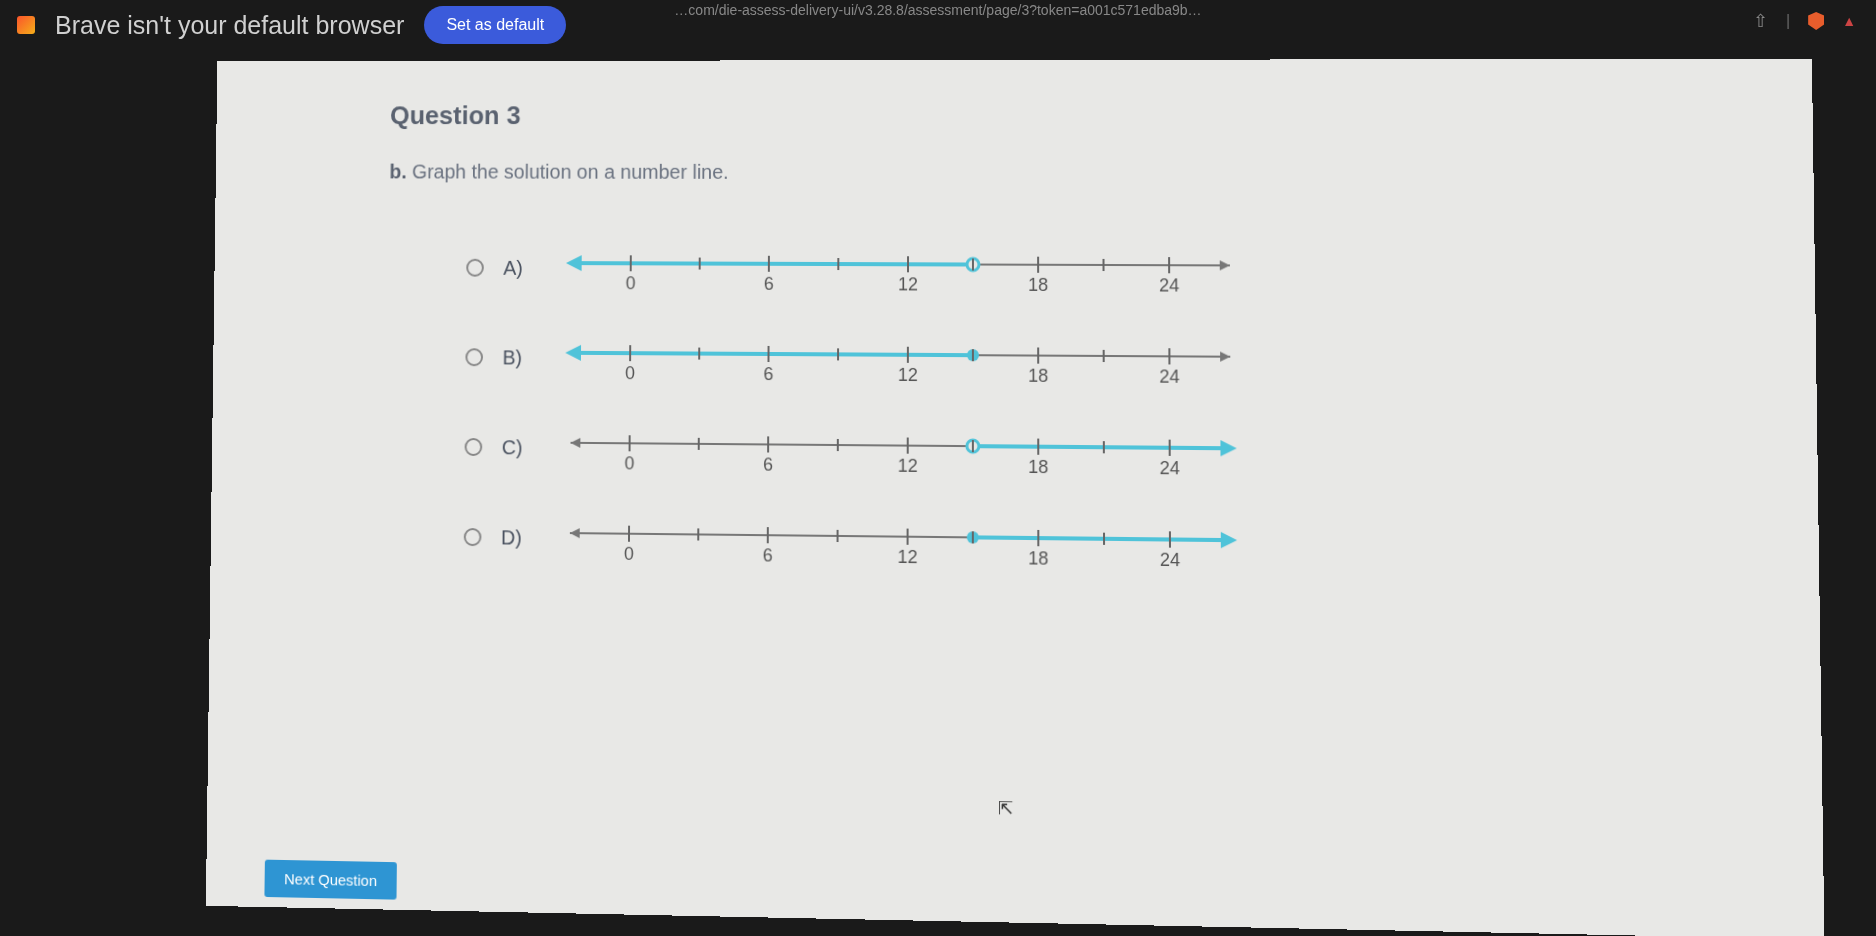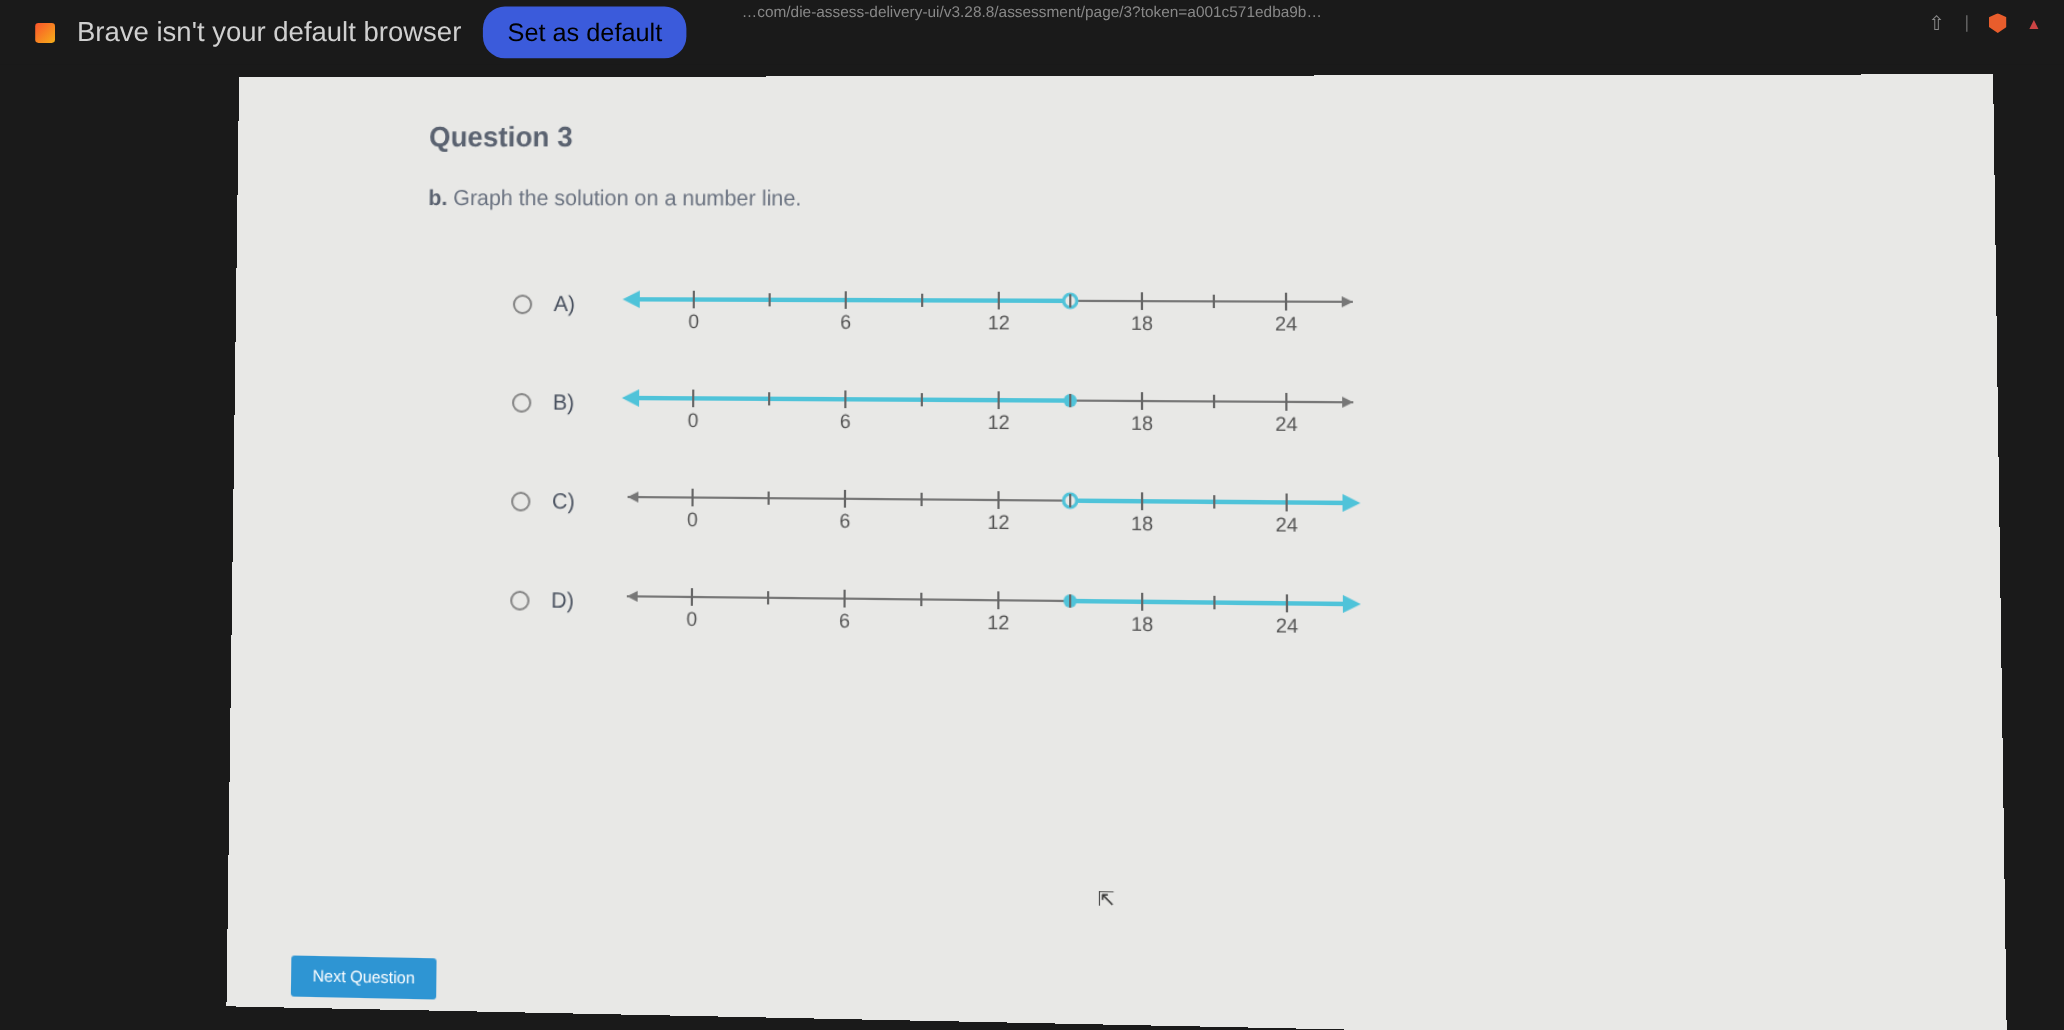--- a/index.html
+++ b/index.html
@@ -12,21 +12,21 @@
       font-family: Arial, Helvetica, sans-serif;
       background: #1a1a1a;
       width: 1876px;
       height: 936px;
       overflow: hidden;
     }
     
     .top-bar {
       background: #1a1a1a;
       color: #c0c0c0;
-      padding: 6px 32px;
+      padding: 6px 17px;
       display: flex;
       align-items: center;
       gap: 20px;
       font-size: 16px;
     }
     
     .url-bar {
       position: absolute;
       top: 2px;
       left: 50%;
@@ -45,25 +45,25 @@
       vertical-align: middle;
     }
     
     .default-text {
       color: #d0d0d0;
       font-size: 25px;
     }
     
     .set-default-btn {
       background: #3b5bdb;
-      color: #000000;
+      color: #ffffff;
       border: none;
       border-radius: 20px;
       padding: 10px 22px;
-      font-size: 23px;
+      font-size: 16px;
       cursor: pointer;
     }
     
     .top-icons {
       position: absolute;
       right: 20px;
       top: 10px;
       display: flex;
       gap: 18px;
       align-items: center;

